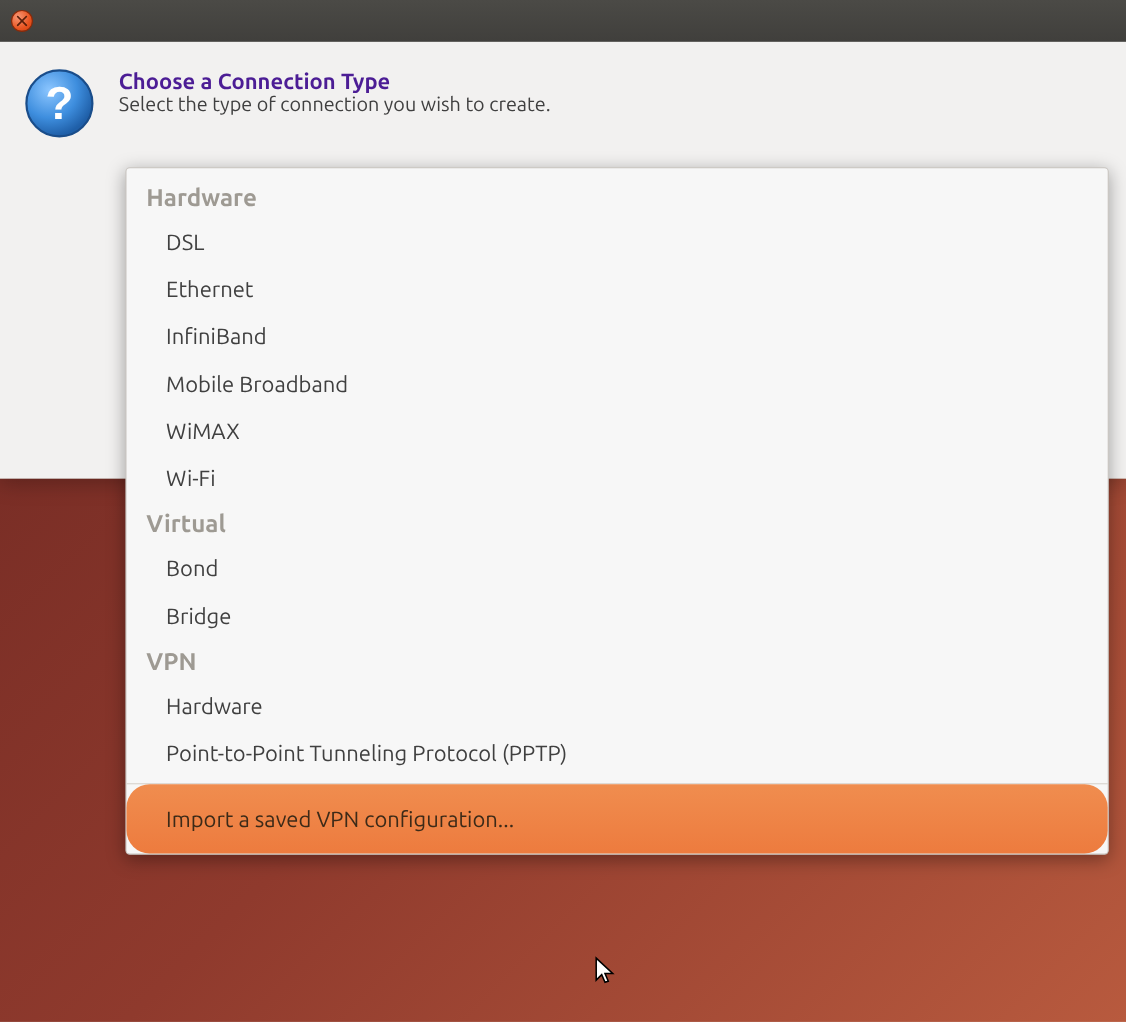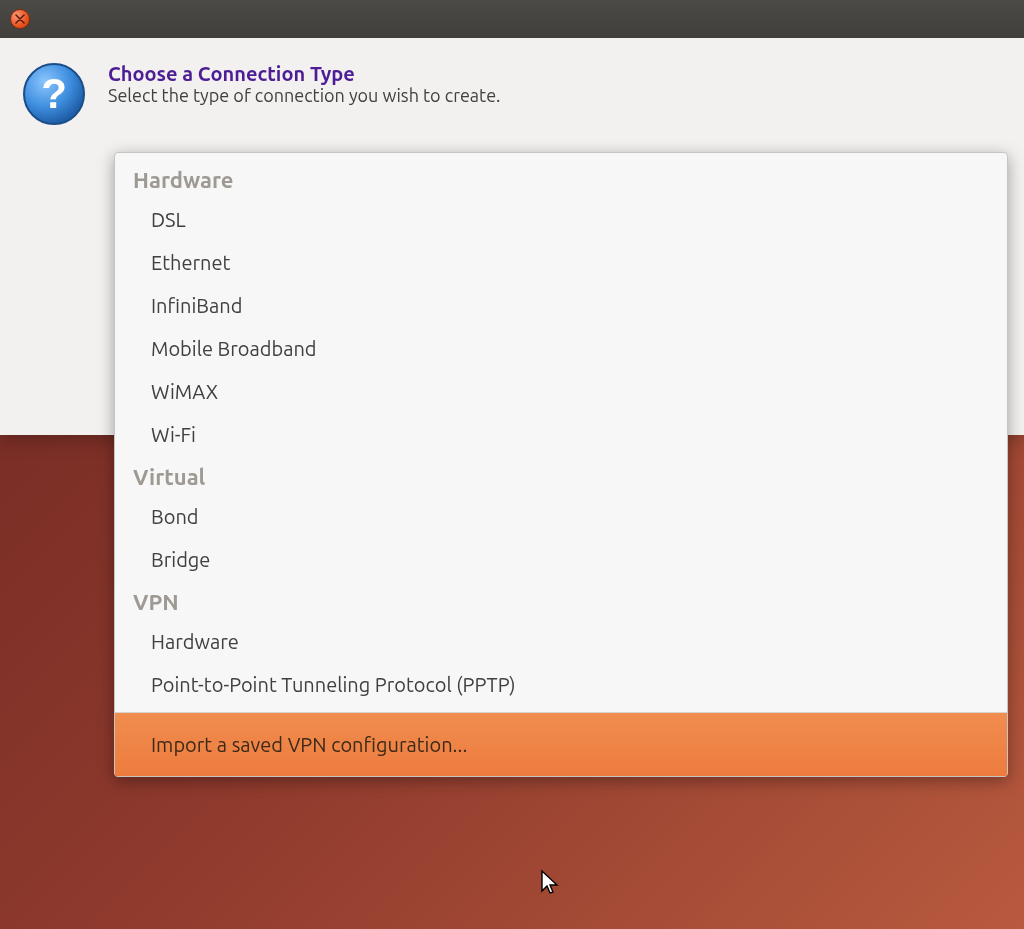--- a/index.html
+++ b/index.html
@@ -97,20 +97,21 @@
     background: #d7d3cd;
     margin-top: 6px;
   }
 
   .option.highlighted {
     background: linear-gradient(to bottom, #f08d4f 0%, #ed7b3e 100%);
     color: #3c2a18;
     padding-left: 36px;
     padding-top: 20px;
     padding-bottom: 20px;
+    border-radius: 21px;
   }
 
   .cursor {
     position: absolute;
     top: 869px;
     left: 540px;
     width: 20px; height: 28px;
     z-index: 50;
     pointer-events: none;
   }

